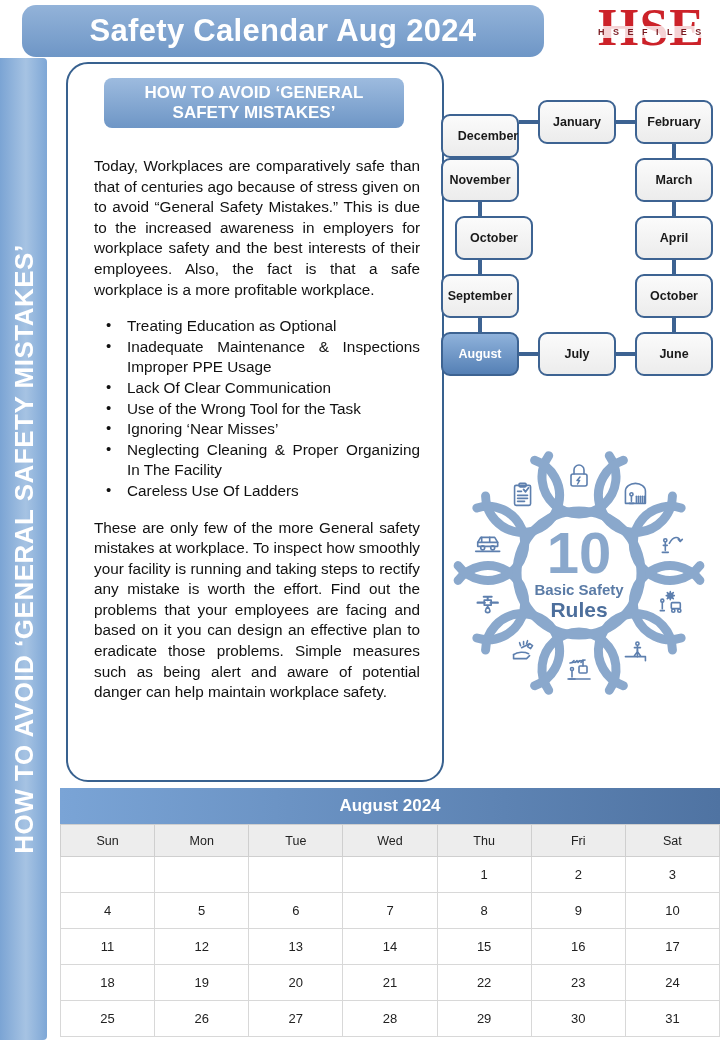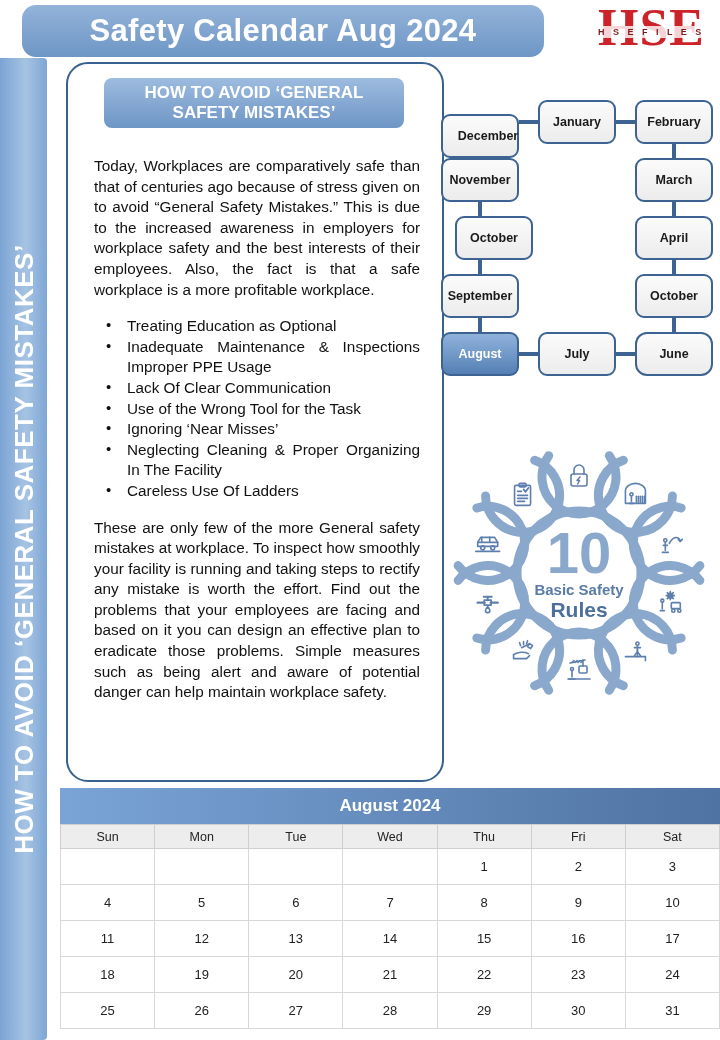--- a/index.html
+++ b/index.html
@@ -112,21 +112,21 @@
   
   #cal { position:absolute; left:60px; top:788px; width:660px; }
   #cal-title {
     height:36px;
     background:linear-gradient(to right,#7aa4d6,#4f73a2);
     display:flex; align-items:center; justify-content:center;
     color:#ffffff; font-size:17px; font-weight:bold;
   }
   #cal table { width:100%; border-collapse:collapse; table-layout:fixed; }
   #cal th {
-    height:24px; background:#ededed; border:1px solid #cfcfcf;
+    height:32px; background:#ededed; border:1px solid #cfcfcf;
     font-size:12.5px; font-weight:normal; color:#222;
   }
   #cal td {
     height:36px; border:1px solid #d8d8d8; text-align:center;
     font-size:13px; color:#222; background:#ffffff;
   }
 </style>
 </head>
 <body>
 
@@ -201,21 +201,21 @@
     </div>
     <div class="mbtn" style="left: 194px; top: 174px;">
       <span>October</span>
     </div>
     <div class="mbtn active" style="left: 0px; top: 232px;">
       <span>August</span>
     </div>
     <div class="mbtn" style="left: 97px; top: 232px;">
       <span>July</span>
     </div>
-    <div class="mbtn" style="left: 194px; top: 232px; border-radius: 12px;">
+    <div class="mbtn" style="left: 194px; top: 232px;">
       <span>June</span>
     </div>
   </div>
 
 <div id="rules">
   <svg viewBox="0 0 254 295" xmlns="http://www.w3.org/2000/svg">
     <g id="arc-group" fill="none" stroke="#8aa8cc" stroke-width="9" stroke-linecap="round">
         <path d="M 157.31 30.78 A 37 37 0 1 1 96.69 30.78"></path>
         <path d="M 220.42 70.98 A 37 37 0 1 1 171.38 35.35"></path>
         <path d="M 247.85 140.60 A 37 37 0 1 1 229.12 82.95"></path>

